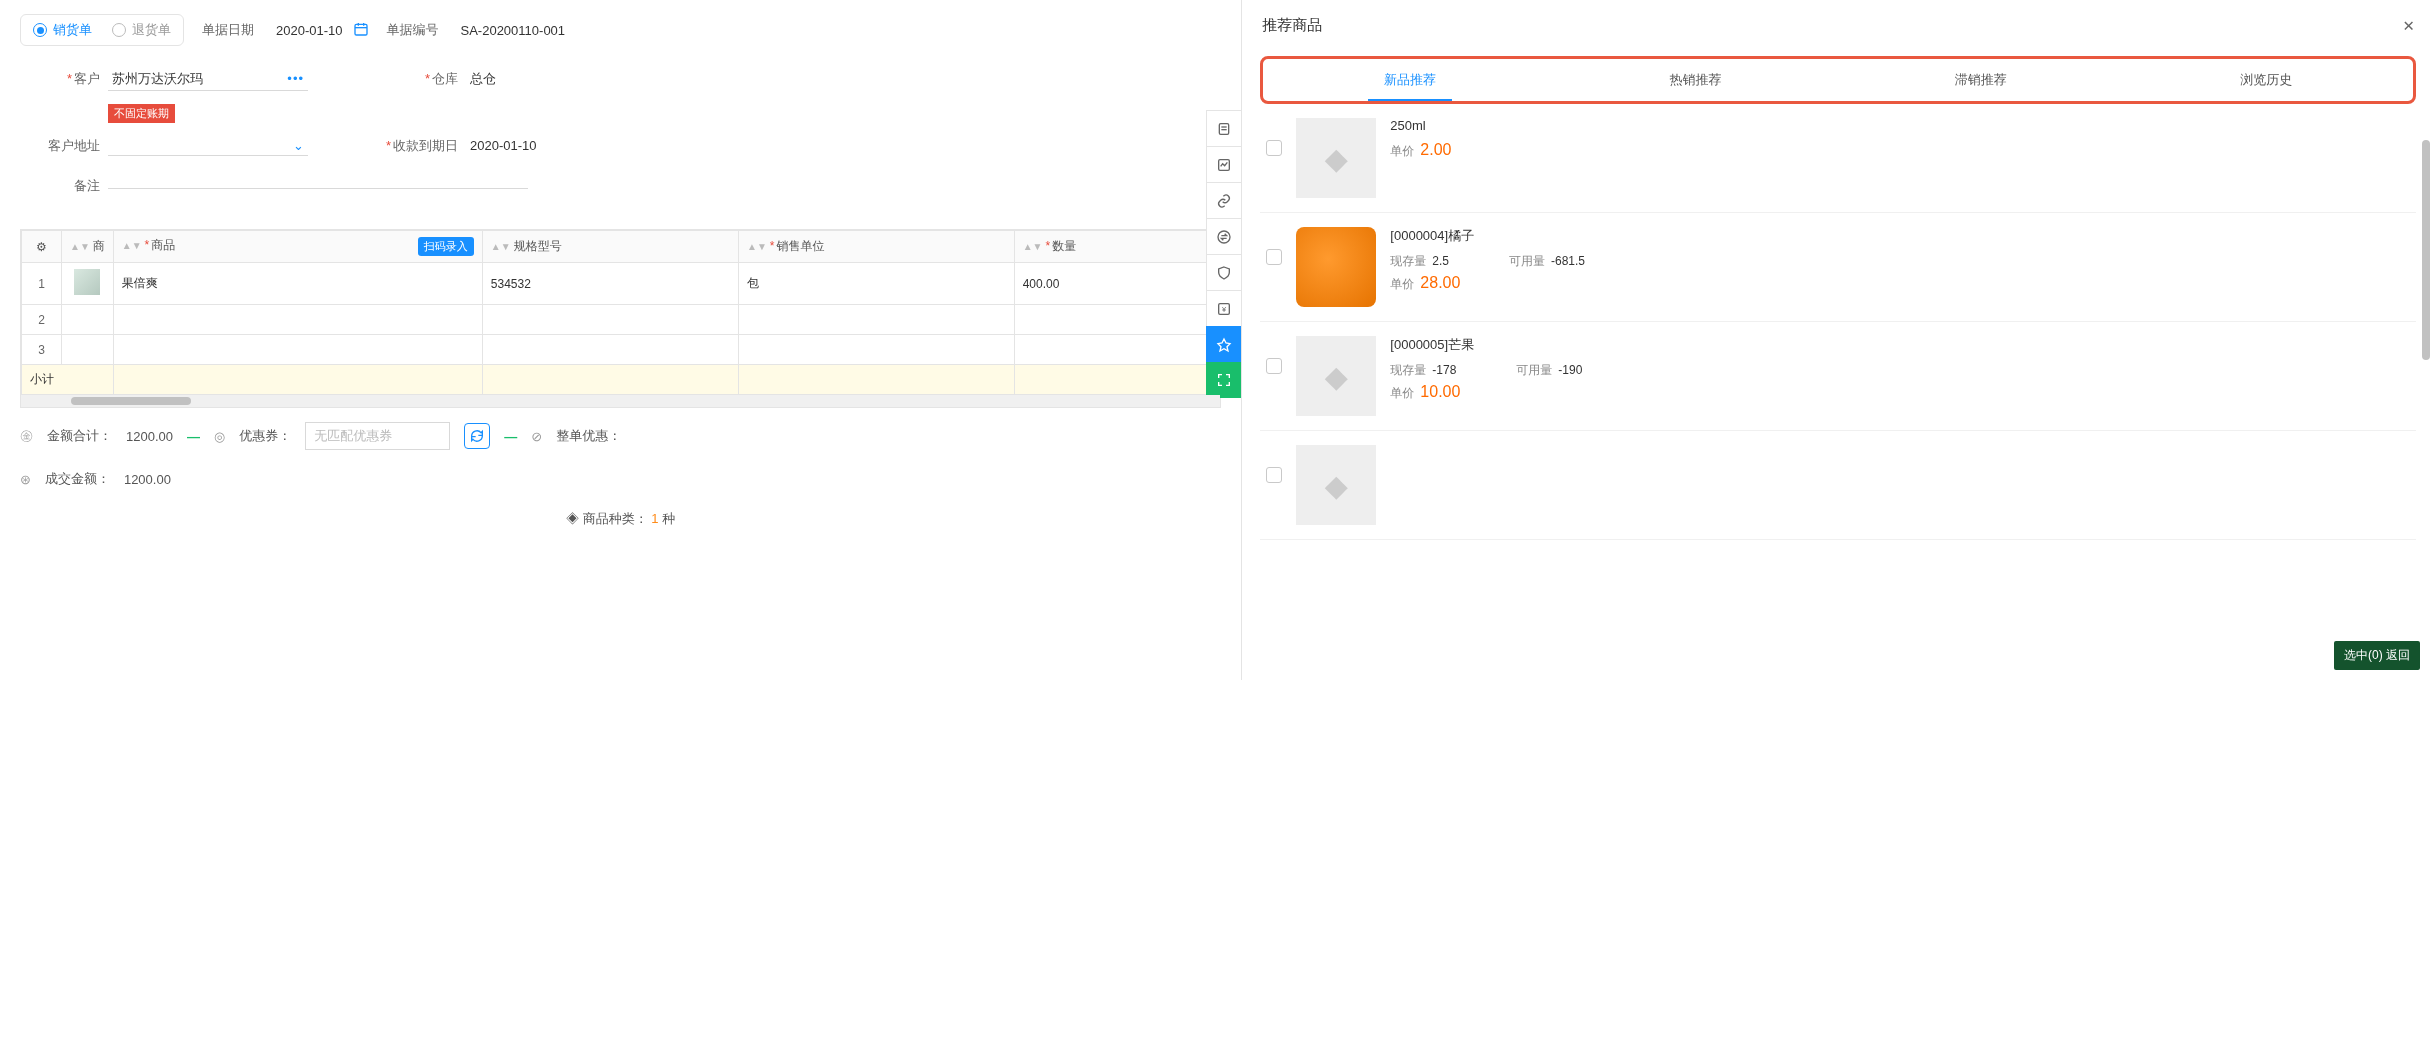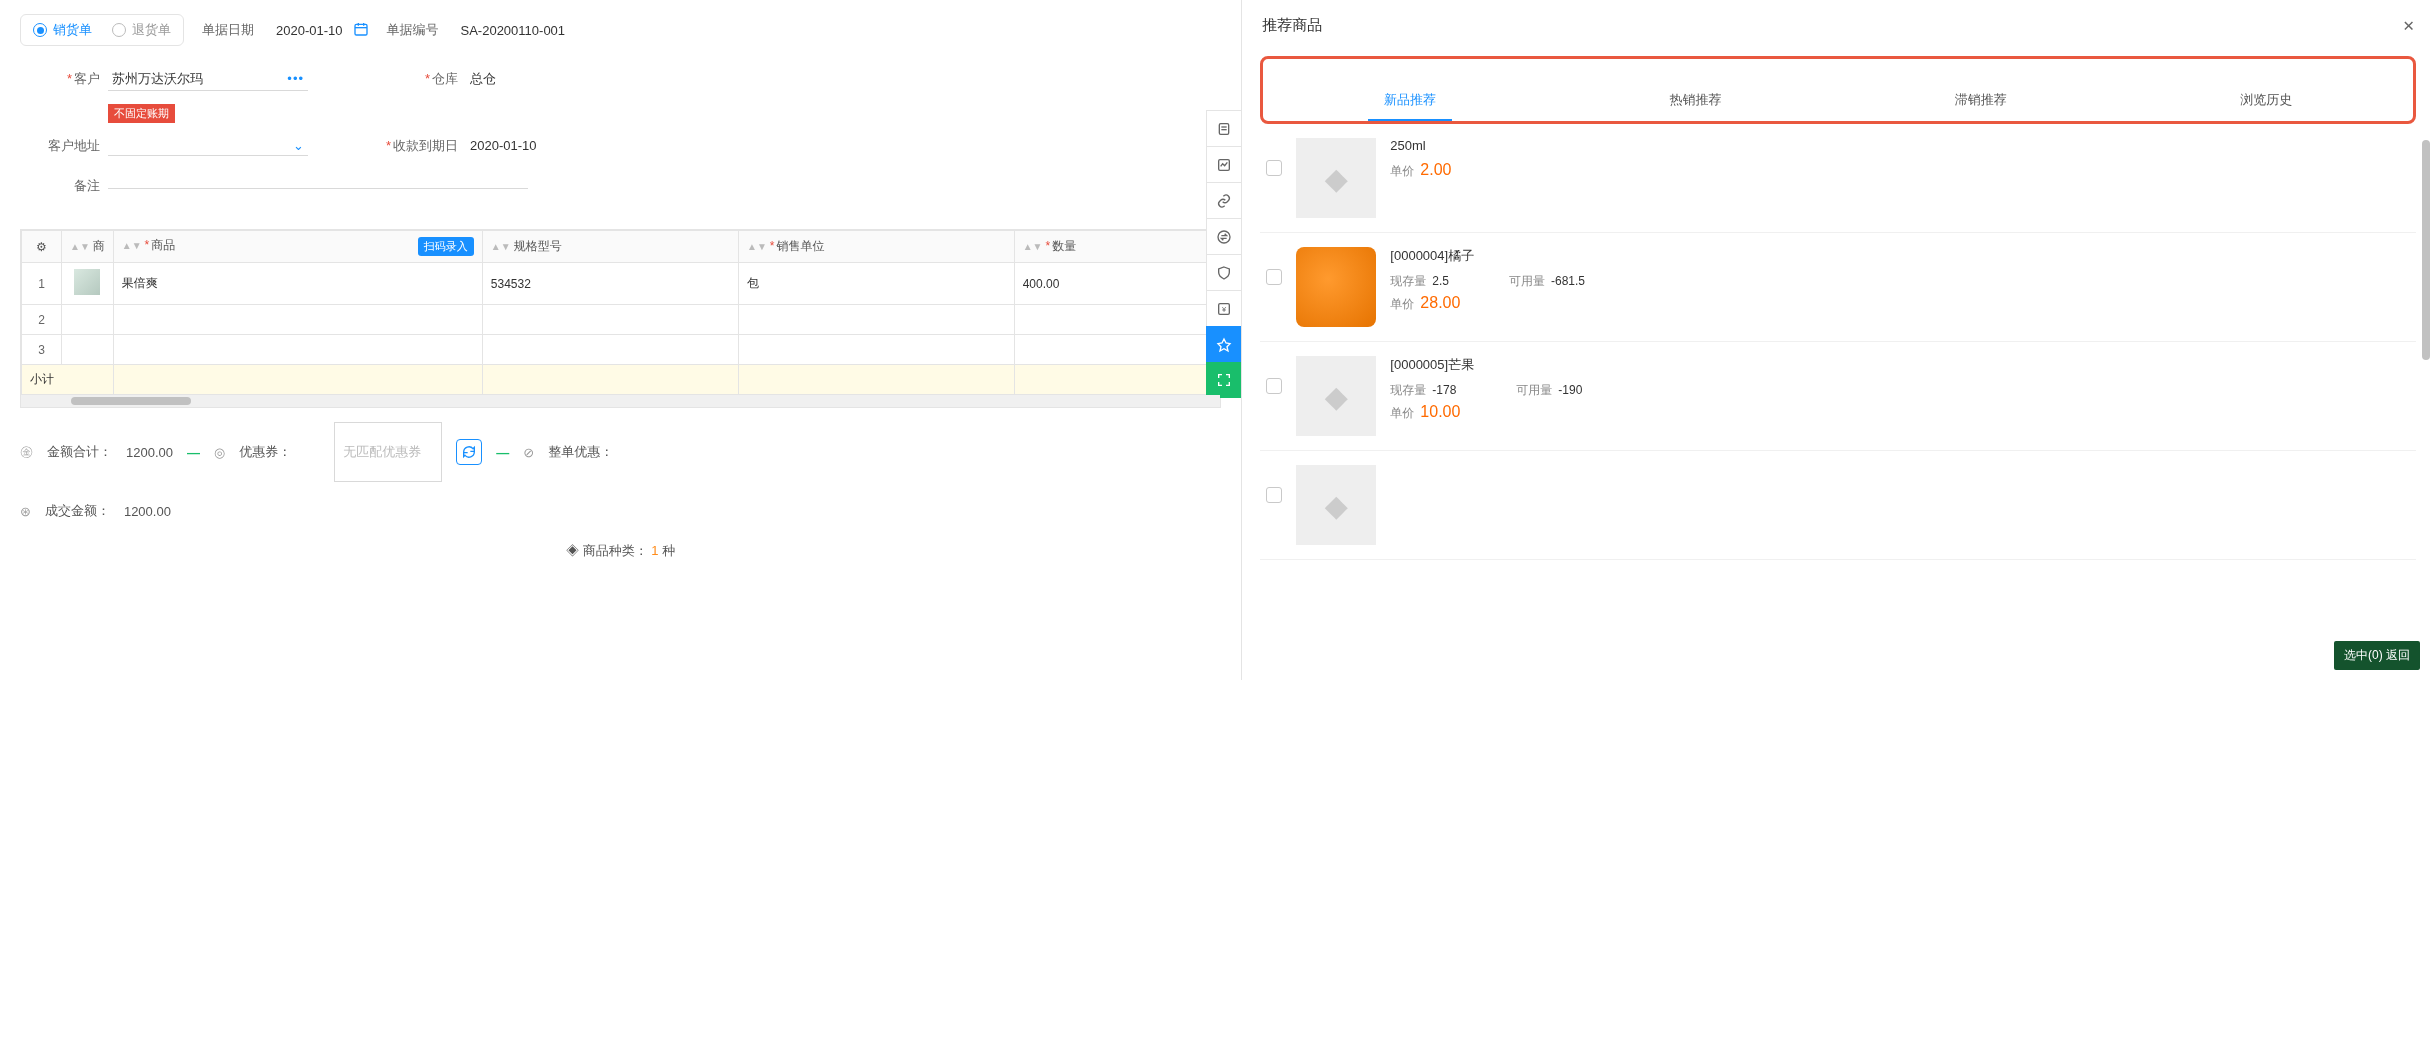--- a/index.html
+++ b/index.html
@@ -74,32 +74,32 @@
     .tbl td.img { width:40px; text-align:center; }
     .prod-thumb { width:26px; height:26px; background:linear-gradient(135deg,#d9e8e0,#b5c9bf); display:inline-block; }
     .subtotal-row td { background:#fffbe6; }
     .hscroll { height:12px; background:#f0f0f0; position:relative;}
     .hscroll .thumb{ position:absolute; left:50px; top:2px; height:8px; width:120px; background:#c1c1c1; border-radius:4px;}
 
     
     .totals { display:flex; align-items:center; gap:14px; padding:14px 0 6px; color:#555; flex-wrap:wrap;}
     .totals .icn { color:#999; }
     .dash { color:#19be6b; font-weight:bold; }
-    .coupon-input { border:1px solid #d9d9d9; padding:20px 8px; color:#bbb; width:108px; background:#fff;margin-left:29px;}
+    .coupon-input { border:1px solid #d9d9d9; padding:4px 8px; color:#bbb; width:145px; background:#fff;}
     .refresh-btn { width:26px; height:26px; border:1px solid #1890ff; border-radius:4px; background:#fff; color:#1890ff; display:inline-flex; align-items:center; justify-content:center;}
 
     .bottom-summary { text-align:center; padding:16px 0 0; color:#555;}
     .bottom-summary .num { color:#ff8c1a; }
 
     
     .rp-header { display:flex; align-items:center; justify-content:space-between; padding:14px 20px;font-family:Liberation Mono, monospace; }
     .rp-title { font-size:15px; color:#333; }
     .close-x { font-size:18px; color:#666; cursor:pointer; }
     .rp-tabs-wrap { margin:6px 18px 0; border:3px solid #e9583f; border-radius:8px; padding:6px 4px 0; }
-    .rp-tabs { display:flex; justify-content:space-around;margin-top:20px; }
+    .rp-tabs { display:flex; justify-content:space-around; }
     .rp-tab { padding:6px 16px 10px; color:#555; cursor:pointer; border-bottom:2px solid transparent;}
     .rp-tab.active { color:#1890ff; border-bottom-color:#1890ff; }
 
     .prod-list { flex:1; overflow-y:auto; padding:0 18px; }
     .prod-item { display:flex; gap:14px; padding:14px 6px; border-bottom:1px solid #f0f0f0; align-items:flex-start;}
     .chk { width:16px; height:16px; border:1px solid #c9c9c9; border-radius:3px; margin-top:22px; cursor:pointer;}
     .pimg { width:80px; height:80px; background:#eee; display:flex; align-items:center; justify-content:center; color:#ccc; font-size:30px;}
     .pimg.orange { background: radial-gradient(circle at 40% 40%, #ff9a2e, #e67300); border-radius:8px;}
     .pinfo { flex:1; }
     .pname { color:#333; margin-bottom:8px; }

